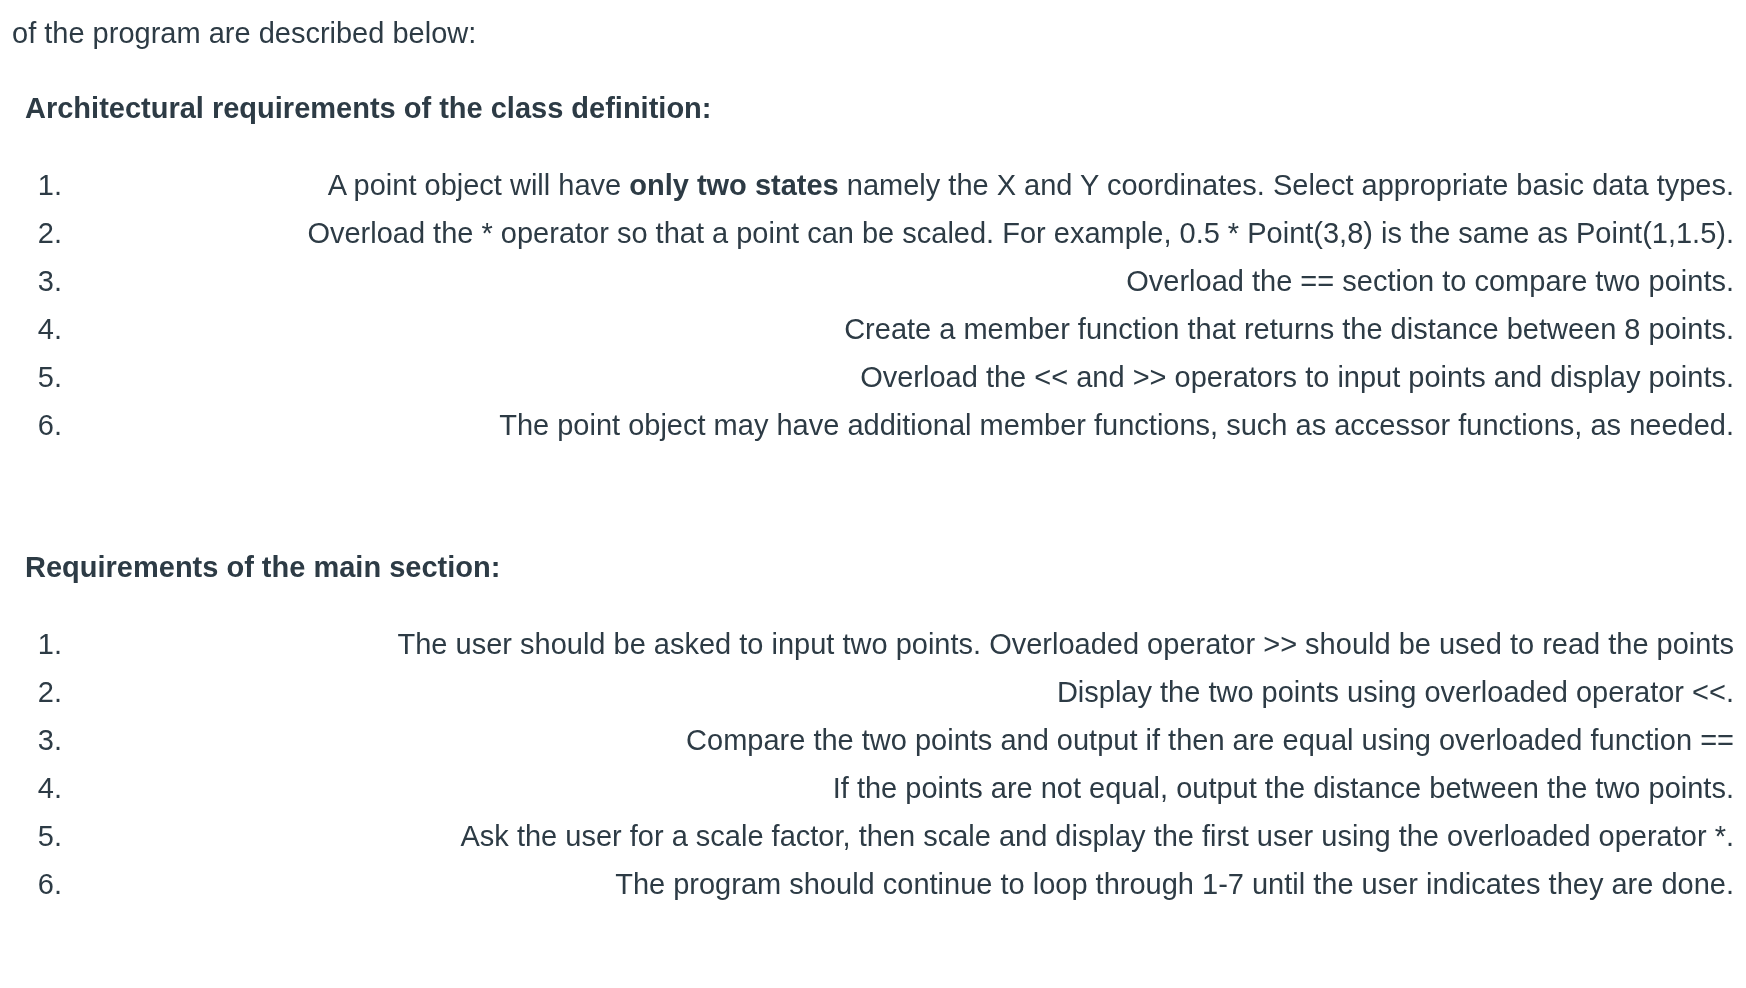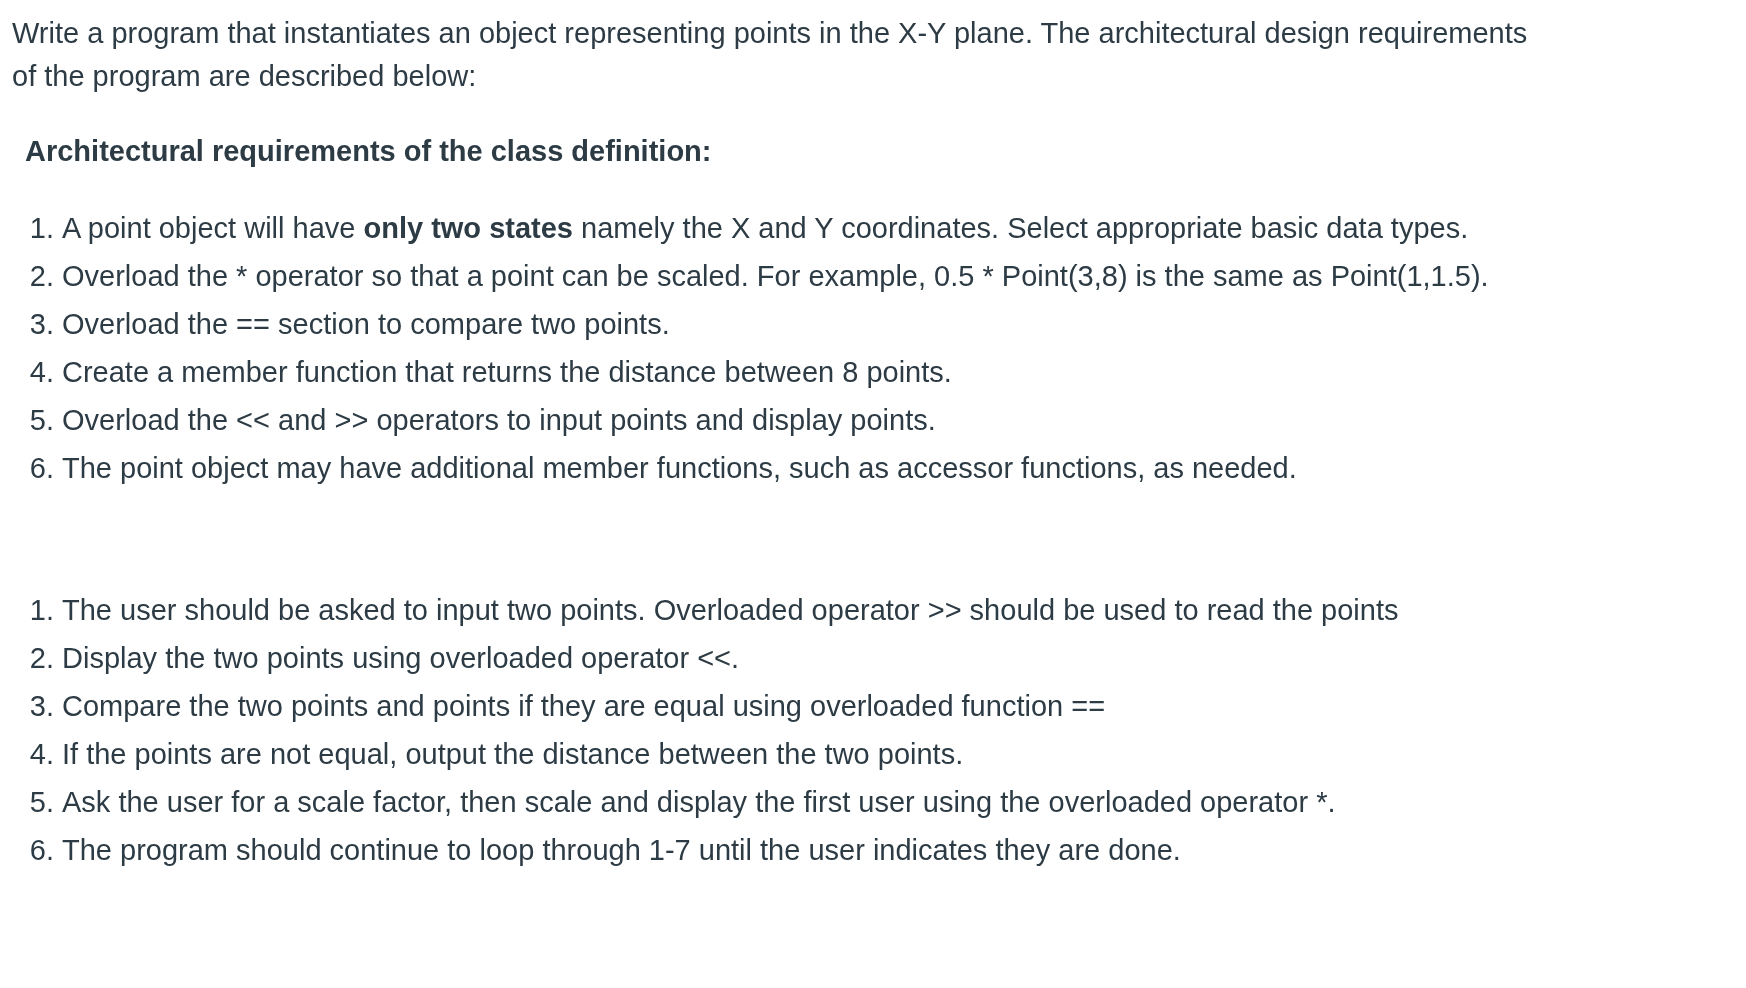--- a/index.html
+++ b/index.html
@@ -26,55 +26,56 @@
   .section-heading {
     font-weight: bold;
     margin: 0 0 34px 13px;
   }
   ol.req-list {
     margin: 0 0 24px 0;
     padding: 0 0 0 50px;
     list-style: decimal outside;
   }
   ol.req-list li {
-    margin: 0 0 5px 0;
+    margin: 0 0 5px 8px;
     padding: 0;
+    text-align: right;
   }
   .empty-para {
     height: 43px;
     margin: 0 0 32px 0;
   }
   strong { font-weight: bold; }
 </style>
 </head>
 <body>
 
 <div>
 
   <p class="intro">
-    <span>Write a program that instantiates an object representing points in the X-Y plane. The architectural design requirements</span>
     <span>of the program are described below:</span>
   </p>
 
   <p class="section-heading">Architectural requirements of the class definition:</p>
 
   <ol class="req-list">
     <li><span>A point object will have </span><strong>only two states</strong><span> namely the X and Y coordinates. Select appropriate basic data types.</span></li>
     <li>Overload the * operator so that a point can be scaled. For example, 0.5 * Point(3,8) is the same as Point(1,1.5).</li>
     <li>Overload the == section to compare two points.</li>
     <li>Create a member function that returns the distance between 8 points.</li>
     <li>Overload the &lt;&lt; and &gt;&gt; operators to input points and display points.</li>
     <li>The point object may have additional member functions, such as accessor functions, as needed.</li>
   </ol>
 
   <div class="empty-para"></div>
 
+  <p class="section-heading">Requirements of the main section:</p>
 
   <ol class="req-list">
     <li>The user should be asked to input two points. Overloaded operator &gt;&gt; should be used to read the points</li>
     <li>Display the two points using overloaded operator &lt;&lt;.</li>
-    <li>Compare the two points and points if they are equal using overloaded function ==</li>
+    <li>Compare the two points and output if then are equal using overloaded function ==</li>
     <li>If the points are not equal, output the distance between the two points.</li>
     <li>Ask the user for a scale factor, then scale and display the first user using the overloaded operator *.</li>
     <li>The program should continue to loop through 1-7 until the user indicates they are done.</li>
   </ol>
 
 </div>
 
 </body></html>

